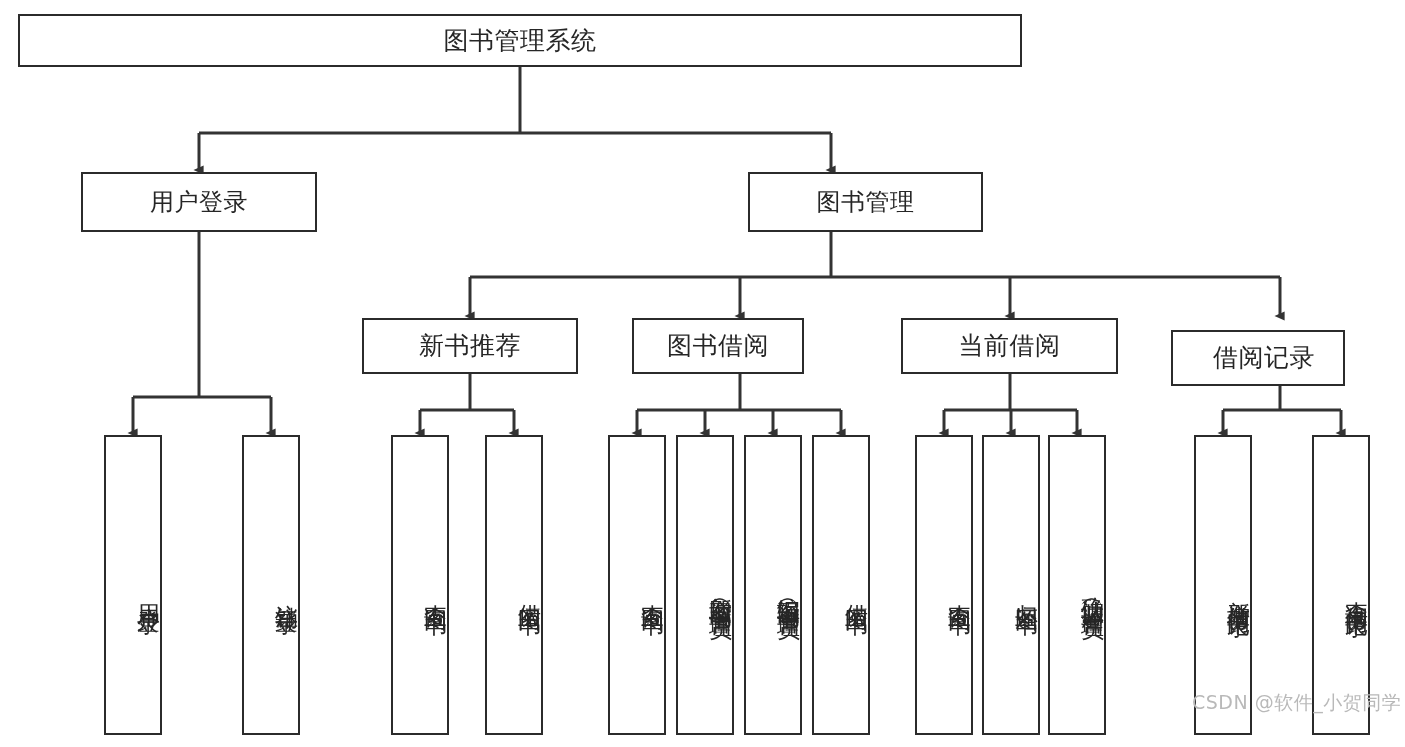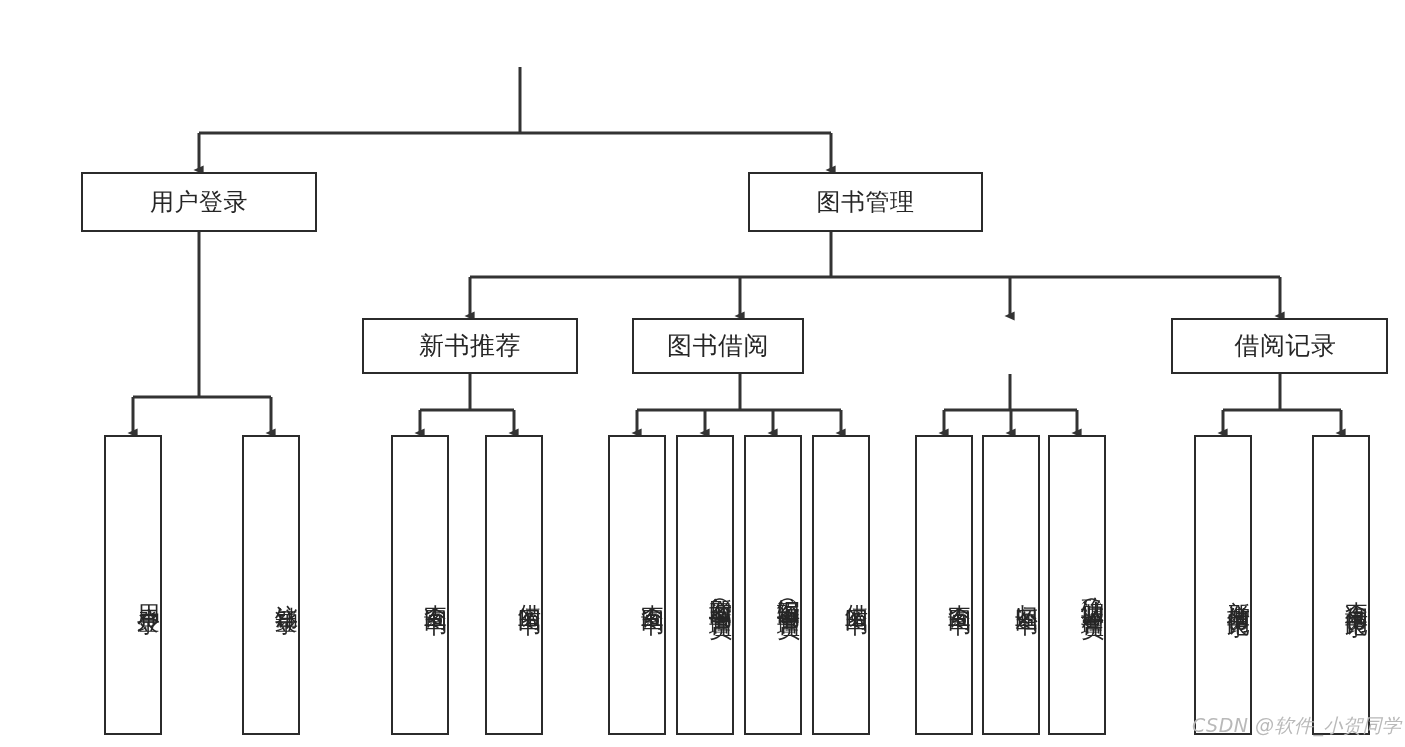--- a/index.html
+++ b/index.html
@@ -113,41 +113,43 @@
       <path d="M1011,410 L1011,433" marker-end="url(#arrow)"></path>
       <path d="M1077,410 L1077,433" marker-end="url(#arrow)"></path>
 
       <path d="M1280,374 L1280,410"></path>
       <path d="M1223,410 L1341,410"></path>
       <path d="M1223,410 L1223,433" marker-end="url(#arrow)"></path>
       <path d="M1341,410 L1341,433" marker-end="url(#arrow)"></path>
     </g>
   </svg>
 
+  <div class="node root" style="left:18px; top:14px; width:1004px; height:53px;">图书管理系统</div>
 
   <div class="node level2" style="left:81px; top:172px; width:236px; height:60px;">用户登录</div>
   <div class="node level2" style="left:748px; top:172px; width:235px; height:60px;">图书管理</div>
 
   <div class="node level3" style="left:362px; top:318px; width:216px; height:56px;">新书推荐</div>
   <div class="node level3" style="left:632px; top:318px; width:172px; height:56px;">图书借阅</div>
-  <div class="node level3" style="left:1171px; top:318px; width:217px; height:56px;padding-left:12px;">借阅记录</div>
+  <div class="node level3" style="left:901px; top:318px; width:217px; height:56px;">当前借阅</div>
+  <div class="node level3" style="left:1171px; top:330px; width:174px; height:56px;padding-left:12px;">借阅记录</div>
 
   <div class="node leaf" style="left:104px; top:435px; width:58px; height:300px;">用户登录</div>
   <div class="node leaf" style="left:242px; top:435px; width:58px; height:300px;">注销登录</div>
 
   <div class="node leaf" style="left:391px; top:435px; width:58px; height:300px;">查询图书</div>
   <div class="node leaf" style="left:485px; top:435px; width:58px; height:300px;">借阅图书</div>
 
   <div class="node leaf" style="left:608px; top:435px; width:58px; height:300px;">查询图书</div>
   <div class="node leaf" style="left:676px; top:435px; width:58px; height:300px;">新增图书（管理员）</div>
   <div class="node leaf" style="left:744px; top:435px; width:58px; height:300px;">编辑图书（管理员）</div>
   <div class="node leaf" style="left:812px; top:435px; width:58px; height:300px;">借阅图书</div>
 
   <div class="node leaf" style="left:915px; top:435px; width:58px; height:300px;">查询图书</div>
   <div class="node leaf" style="left:982px; top:435px; width:58px; height:300px;">归还图书</div>
   <div class="node leaf" style="left:1048px; top:435px; width:58px; height:300px;">确认归还（管理员）</div>
 
   <div class="node leaf" style="left:1194px; top:435px; width:58px; height:300px;">新增借阅记录</div>
   <div class="node leaf" style="left:1312px; top:435px; width:58px; height:300px;">查询借阅记录</div>
 
-  <div class="watermark" style="left:1192px; top:713px;font-style:italic;">CSDN @软件_小贺同学</div>
+  <div class="watermark" style="left:1192px; top:690px;">CSDN @软件_小贺同学</div>
 
 </div>
 
 </body></html>

